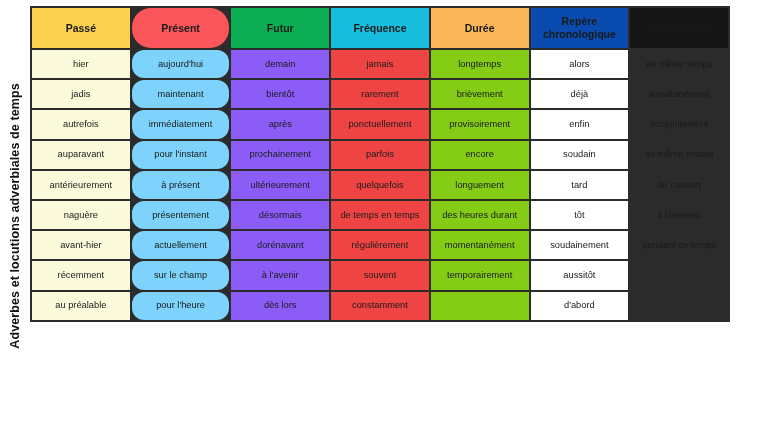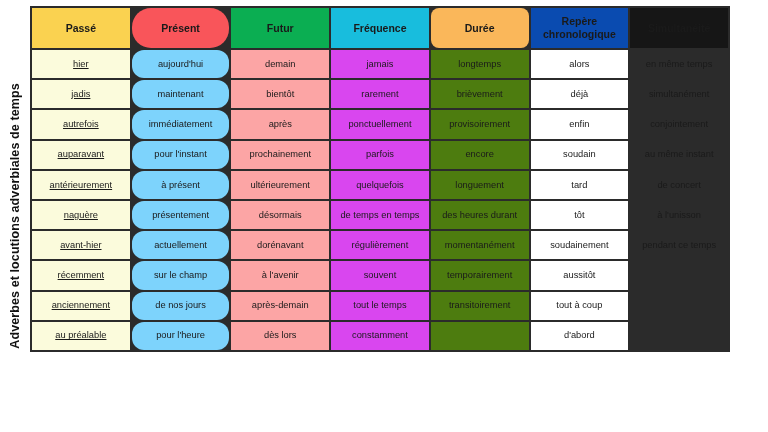--- a/index.html
+++ b/index.html
@@ -88,31 +88,31 @@
     font-size: 10.5px;
     font-weight: bold;
     line-height: 1.2;
   }
 
   
   th.h-passe   { background: #FAD250; color: #1a1a1a; }
   th.h-present { background: #F9555A; color: #ffffff; border-radius: 19px; }
   th.h-futur   { background: #0BAE52; color: #ffffff; margin-left: 40px; }
   th.h-freq    { background: #18BDDD; color: #ffffff; }
-  th.h-duree   { background: #F9B košt; border-radius: 8px; }
+  th.h-duree   { background: #F9B košt; }
   th.h-duree   { background: #FAB75A; color: #ffffff; }
   th.h-repere  { background: #0A4BB0; color: #ffffff; }
   th.h-simul   { background: #161616; color: #ffffff; }
 
   
-  td.c-passe   { background: #FBFBDC; text-decoration: underline; }
+  td.c-passe   { background: #FBFBDC; }
   td.c-present { background: #7dd3fc; border-radius: 12px; }
-  td.c-futur   { background: #fca5a5; }
-  td.c-freq    { background: #d946ef; }
-  td.c-duree   { background: #4d7c0f; }
+  td.c-futur   { background: #8b5cf6; }
+  td.c-freq    { background: #ef4444; }
+  td.c-duree   { background: #84cc16; }
   td.c-repere  { background: #ffffff; }
 </style>
 </head>
 <body>
 
 <div id="page">
 
   <div class="side-label-left">
     <span class="rot">Adverbes et locutions adverbiales de temps</span>
   </div>
@@ -197,29 +197,20 @@
           <tr>
             <td class="c-passe">récemment</td>
             <td class="c-present">sur le champ</td>
             <td class="c-futur">à l'avenir</td>
             <td class="c-freq">souvent</td>
             <td class="c-duree">temporairement</td>
             <td class="c-repere">aussitôt</td>
             <td class="c-simultaneite"></td>
           </tr>
           <tr>
-            <td class="c-passe">anciennement</td>
-            <td class="c-present">de nos jours</td>
-            <td class="c-futur">après-demain</td>
-            <td class="c-freq">tout le temps</td>
-            <td class="c-duree">transitoirement</td>
-            <td class="c-repere">tout à coup</td>
-            <td class="c-simultaneite"></td>
-          </tr>
-          <tr>
             <td class="c-passe">au préalable</td>
             <td class="c-present">pour l'heure</td>
             <td class="c-futur">dès lors</td>
             <td class="c-freq">constamment</td>
             <td class="c-duree"></td>
             <td class="c-repere">d'abord</td>
             <td class="c-simultaneite"></td>
           </tr>
         </tbody>
     </table>

